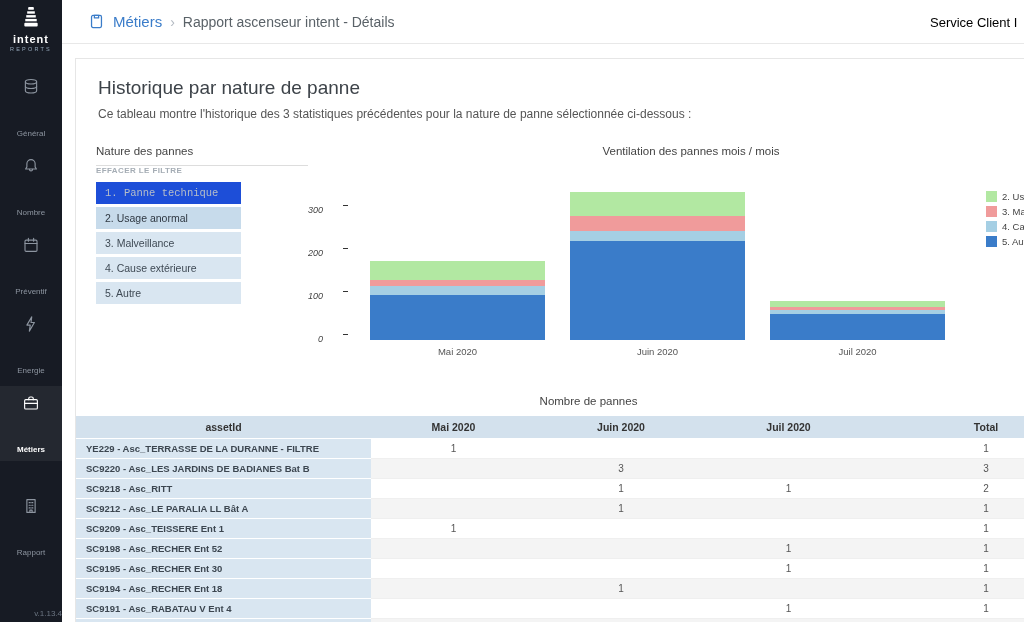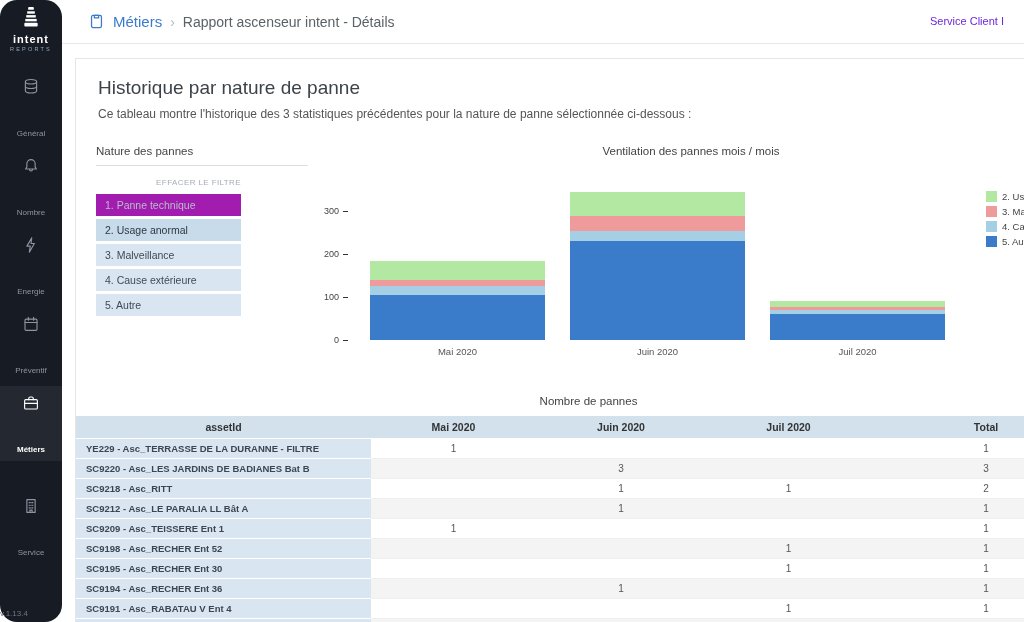--- a/index.html
+++ b/index.html
@@ -2,71 +2,71 @@
 <html><head>
 <meta charset="utf-8">
 <style>
   * { margin:0; padding:0; box-sizing:border-box; }
   html,body { width:1024px; height:622px; overflow:hidden; background:#fff;
               font-family:"Liberation Sans","DejaVu Sans",sans-serif; }
   .app { display:flex; width:1024px; height:622px; }
 
   
   .sidebar { width:62px; background:#171b24; color:#8d95a0; flex-shrink:0;
-             display:flex; flex-direction:column; position:relative;border-radius:17px; }
+             display:flex; flex-direction:column; position:relative; }
   .logo { padding:7px 0 4px; text-align:center; cursor:pointer; }
   .logo-title { font-size:11px; font-weight:bold; color:#fff; letter-spacing:1px; margin-top:1px; }
   .logo-sub { font-size:5.5px; color:#93a6b8; letter-spacing:2.2px; margin-top:1px; }
   .nav { margin-top:10px; display:flex; flex-direction:column; }
   .nav-item { display:flex; flex-direction:column; align-items:center; gap:3px;
               padding:8px 0 7px; margin-top:4px; cursor:pointer; color:#8d95a0; }
   .nav-item .nav-icon svg { width:18px; height:18px; fill:none; stroke:currentColor;
               stroke-width:1.5; stroke-linecap:round; stroke-linejoin:round; display:block; }
   .nav-label { font-size:8px;margin-top:30px; }
   .nav-item.active { color:#fff; background:rgba(255,255,255,0.06); }
   .nav-item.active .nav-label { font-weight:bold; }
   .nav-item.bottom-group { margin-top:28px; }
-  .version { position:absolute; bottom:4px; left:0; right:0; text-align:left;
+  .version { position:absolute; bottom:4px; left:0; right:0; text-align:right;
              font-size:8px; color:#6c7683; }
 
   
   .main { flex:1; display:flex; flex-direction:column; overflow:hidden; background:#fff; }
   .topbar { height:44px; background:#fff; border-bottom:1px solid #e8e8e8; flex-shrink:0;
             display:flex; align-items:center; gap:8px; padding:0 14px 0 26px; position:relative; }
   .crumb-icon { display:flex; }
   .topbar .section { color:#3a7cc9; font-size:15px; cursor:pointer; }
   .topbar .sep { color:#b3bac2; font-size:14px; }
   .topbar .crumb { color:#5a6268; font-size:14px; }
-  .topbar-right { position:absolute; left:868px; top:15px; font-size:11px; color:#6d28d9;
+  .topbar-right { position:absolute; left:868px; top:15px; font-size:13px; color:#000000;
                   white-space:nowrap; cursor:pointer; }
 
   
   .content { flex:1; position:relative; }
   .card { position:absolute; left:13px; top:14px; width:1000px; min-height:640px;
           background:#fff; border:1px solid #e6e6e6; padding-top:18px; }
   .page-title { font-size:19px; font-weight:400; color:#3d4349; margin-left:22px; }
   .page-subtitle { font-size:12px; color:#555; margin:8px 0 0 22px; }
 
   
   .split { display:flex; margin-top:24px; height:218px; }
   .filter-panel { width:212px; margin-left:20px; flex-shrink:0; }
   .filter-head { border-bottom:1px solid #ddd; padding-bottom:8px; }
   .filter-title { width:145px; text-align:left; font-size:11.5px; color:#444; }
-  .clear-filter { width:145px; text-align:right; font-size:8px; font-weight:normal;
-                  letter-spacing:.4px; color:#a5adb5; margin:12px 0 7px; cursor:pointer; }
+  .clear-filter { width:145px; text-align:left; font-size:8px; font-weight:bold;
+                  letter-spacing:.4px; color:#a5adb5; margin:0 0 7px; cursor:pointer; }
   .filter-item { width:145px; background:#d9e6f1; color:#3f4a55; font-size:10.5px;
                  padding:5px 9px; margin-bottom:3px; cursor:pointer; }
-  .filter-item.disabled { background:#a21caf; color:#b6bec8; }
+  .filter-item.disabled { background:#1d4ed8; color:#b6bec8;font-family:Liberation Mono, monospace; }
   .filter-item.selected { background:#c7dbeb; color:#2f3842; }
 
   .chart-panel { flex:1; position:relative; }
   .chart-title { text-align:center; font-size:11.5px; color:#444; }
   .plot { position:absolute; left:44px; top:45px; width:660px; height:150px; }
   .ytick { position:absolute; left:-46px; width:42px; height:12px; display:flex;
-           align-items:center; justify-content:flex-end; gap:4px; font-size:9px; color:#444; }
+           align-items:flex-start; justify-content:flex-end; gap:20px; font-size:9px; color:#444;font-style:italic; }
   .ytick-mark { width:5px; border-top:1px solid #333; }
   .bar { position:absolute; bottom:0; width:175px; display:flex; flex-direction:column-reverse; }
   .seg { width:100%; }
   .xlabel { position:absolute; top:156px; width:175px; text-align:center;
             font-size:9.5px; color:#555; }
   .legend { position:absolute; left:678px; top:46px; }
   .legend-item { display:flex; align-items:center; gap:5px; margin-bottom:4px;
                  font-size:9.5px; color:#444; white-space:nowrap; }
   .swatch { width:11px; height:11px; flex-shrink:0; display:inline-block; }
 
@@ -121,51 +121,51 @@
             <svg viewBox="0 0 24 24">
               <path d="M12 3.5a5.5 5.5 0 0 0-5.5 5.5v4.2L4.8 16h14.4l-1.7-2.8V9A5.5 5.5 0 0 0 12 3.5z"></path>
               <path d="M10 16.5a2 2 0 0 0 4 0"></path>
             </svg>
           </span>
           <span class="nav-label">Nombre</span>
         </div>
         <div class="nav-item">
           <span class="nav-icon">
             <svg viewBox="0 0 24 24">
-              <path d="M13 2.5 6.5 13.5H11l-1.2 8L16.5 10H12z"></path>
-            </svg>
-          </span>
-          <span class="nav-label">Energie</span>
-        </div>
-        <div class="nav-item">
-          <span class="nav-icon">
-            <svg viewBox="0 0 24 24">
               <rect x="4" y="5.5" width="16" height="15" rx="1.5"></rect>
               <path d="M4 10h16M8.5 3v4M15.5 3v4"></path>
             </svg>
           </span>
           <span class="nav-label">Préventif</span>
         </div>
+        <div class="nav-item">
+          <span class="nav-icon">
+            <svg viewBox="0 0 24 24">
+              <path d="M13 2.5 6.5 13.5H11l-1.2 8L16.5 10H12z"></path>
+            </svg>
+          </span>
+          <span class="nav-label">Energie</span>
+        </div>
         <div class="nav-item active">
           <span class="nav-icon">
             <svg viewBox="0 0 24 24">
               <rect x="3.5" y="7.5" width="17" height="12.5" rx="1.5"></rect>
               <path d="M9 7.5V6a2 2 0 0 1 2-2h2a2 2 0 0 1 2 2v1.5M3.5 12.5h17"></path>
             </svg>
           </span>
           <span class="nav-label">Métiers</span>
         </div>
         <div class="nav-item bottom-group">
           <span class="nav-icon">
             <svg viewBox="0 0 24 24">
               <rect x="6.5" y="3.5" width="11" height="17"></rect>
               <path d="M9.5 7.5h1.5M13 7.5h1.5M9.5 11h1.5M13 11h1.5M9.5 14.5h1.5M13 14.5h1.5M10.5 20.5v-3h3v3"></path>
             </svg>
           </span>
-          <span class="nav-label">Service</span>
+          <span class="nav-label">Rapport</span>
         </div>
       </nav>
     <div class="version">v.1.13.4</div>
   </aside>
 
   <div class="main">
 
     <header class="topbar">
       <span class="crumb-icon">
         <svg width="17" height="17" viewBox="0 0 24 24" fill="none" stroke="#3a7cc9" stroke-width="1.8" stroke-linecap="round" stroke-linejoin="round">
@@ -325,21 +325,21 @@
                   <td>1</td>
                 </tr>
                 <tr class="even">
                   <td class="asset">SC9195 - Asc_RECHER Ent 30</td>
                   <td></td>
                   <td></td>
                   <td>1</td>
                   <td>1</td>
                 </tr>
                 <tr class="odd">
-                  <td class="asset">SC9194 - Asc_RECHER Ent 36</td>
+                  <td class="asset">SC9194 - Asc_RECHER Ent 18</td>
                   <td></td>
                   <td>1</td>
                   <td></td>
                   <td>1</td>
                 </tr>
                 <tr class="even">
                   <td class="asset">SC9191 - Asc_RABATAU V Ent 4</td>
                   <td></td>
                   <td></td>
                   <td>1</td>

